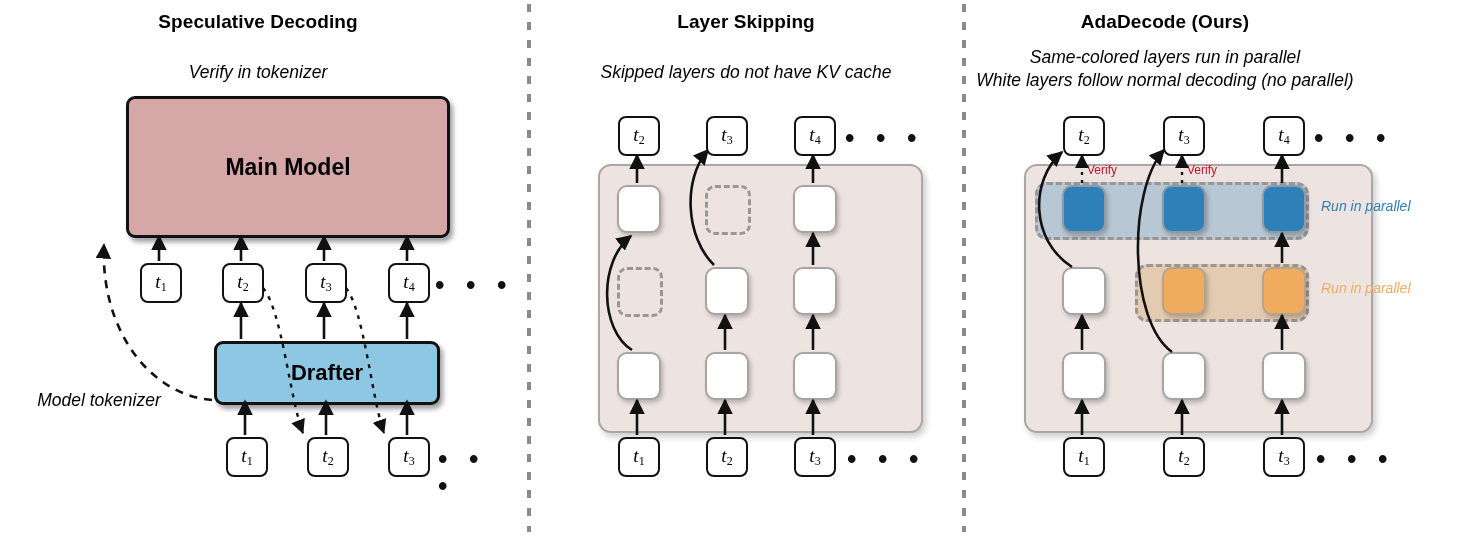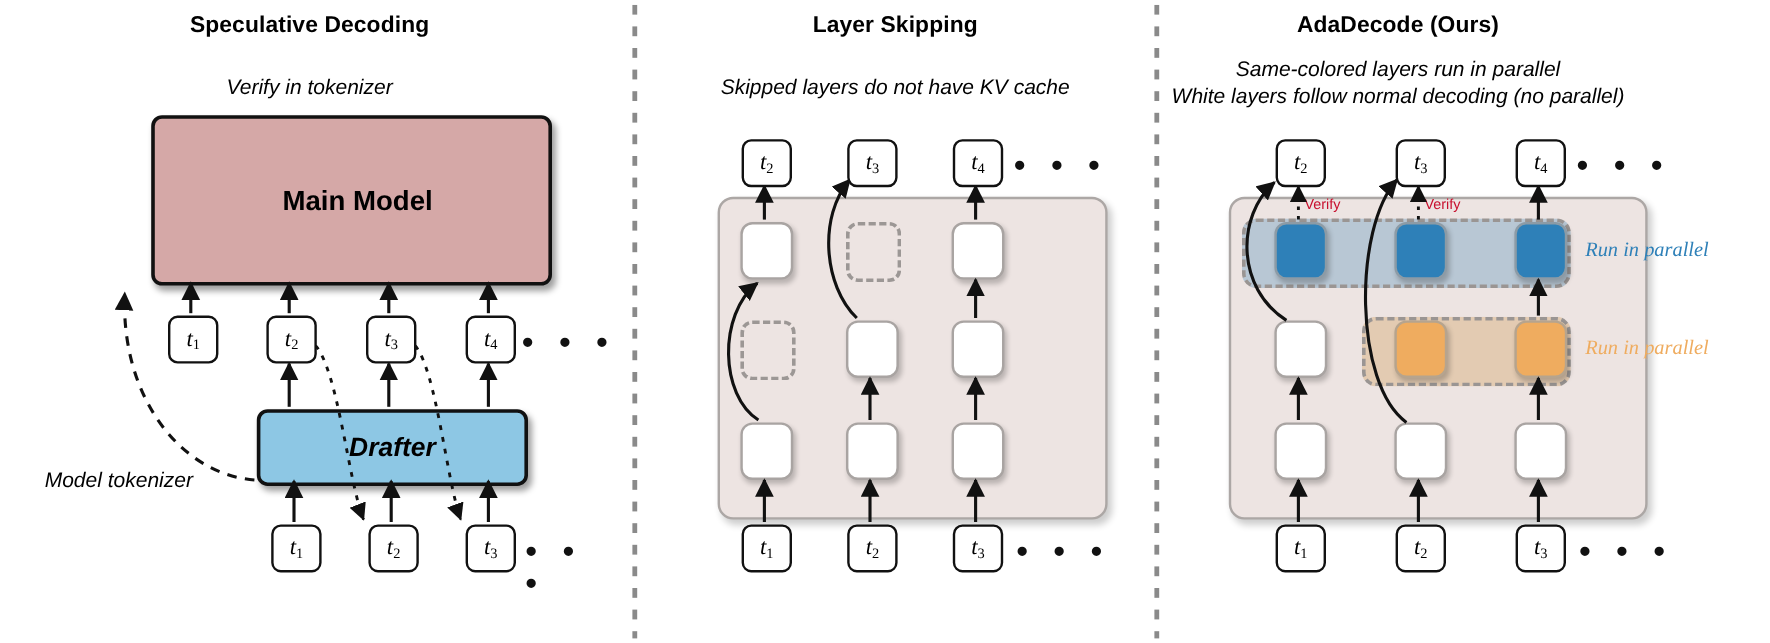--- a/index.html
+++ b/index.html
@@ -49,21 +49,21 @@
     box-shadow:2px 3px 4px rgba(0,0,0,.22);z-index:4;}
   .cell.skipped{background:transparent;border:3px dashed #9C9795;box-shadow:none;}
   .cell.blue{background:#2E80B8;border-color:#8C9BA6;}
   .cell.orange{background:#EFAC5F;border-color:#B6A48E;}
 
   
   .band{position:absolute;border:3px dashed #9A9593;border-radius:12px;z-index:3;}
   .band.blue{background:#B8C7D4;}
   .band.orange{background:#E3CBB2;}
 
-  .band-label{position:absolute;font-style:italic;font-size:17px;white-space:nowrap;font-family:Liberation Serif, serif;}
+  .band-label{position:absolute;font-style:italic;font-size:14px;white-space:nowrap;}
 
   .verify{position:absolute;font-size:12px;white-space:nowrap;}
 
   svg.ov{position:absolute;left:0;top:0;width:1475px;height:536px;
          pointer-events:none;z-index:5;overflow:visible;}
 
   .note{position:absolute;font-style:italic;font-size:17.5px;
         line-height:23px;text-align:center;}
 </style>
 </head>
@@ -71,25 +71,25 @@
 
 <div class="divider" id="divider-1"></div>
 <div class="divider" id="divider-2"></div>
 
 <div class="panel" id="panel-spec">
 
   <div class="panel-title" style="top:11px;">Speculative Decoding</div>
 
   <div class="panel-sub" style="top:61px;">Verify in tokenizer</div>
 
-  <div class="bigbox" id="main-model" style="left:126px;top:96px;width:318px;height:136px;background:#D5A8A7;padding-left:10px;">
+  <div class="bigbox" id="main-model" style="left:126px;top:96px;width:318px;height:136px;background:#D5A8A7;">
     <span>Main Model</span>
   </div>
 
-  <div class="bigbox" id="drafter" style="left:214px;top:341px;width:220px;height:58px;background:#8DC7E4;font-size:22px;font-style:italic;">
+  <div class="bigbox" id="drafter" style="left:214px;top:341px;width:220px;height:58px;background:#8DC7E4;font-size:22px;">
     <span>Drafter</span>
   </div>
 
   <div class="tok" style="left:140px;top:263px;">
 
     <span><i>t</i><sub>1</sub></span>
   </div>
   <div class="tok" style="left:222px;top:263px;">
     <span><i>t</i><sub>2</sub></span>
   </div>

